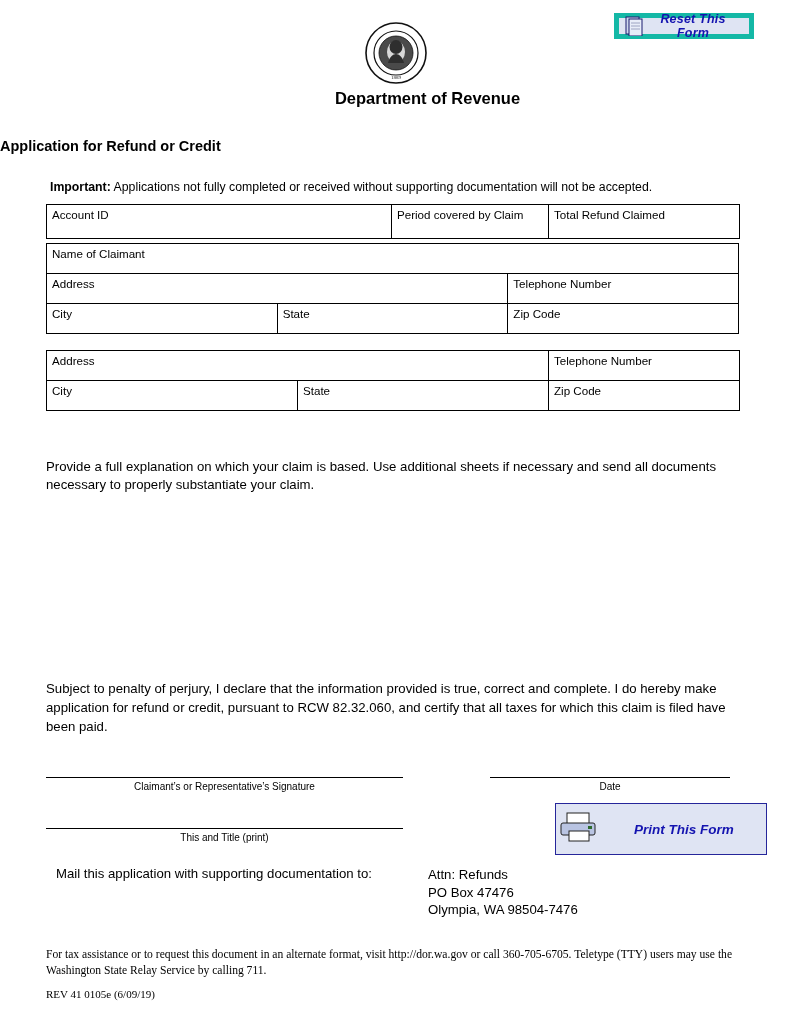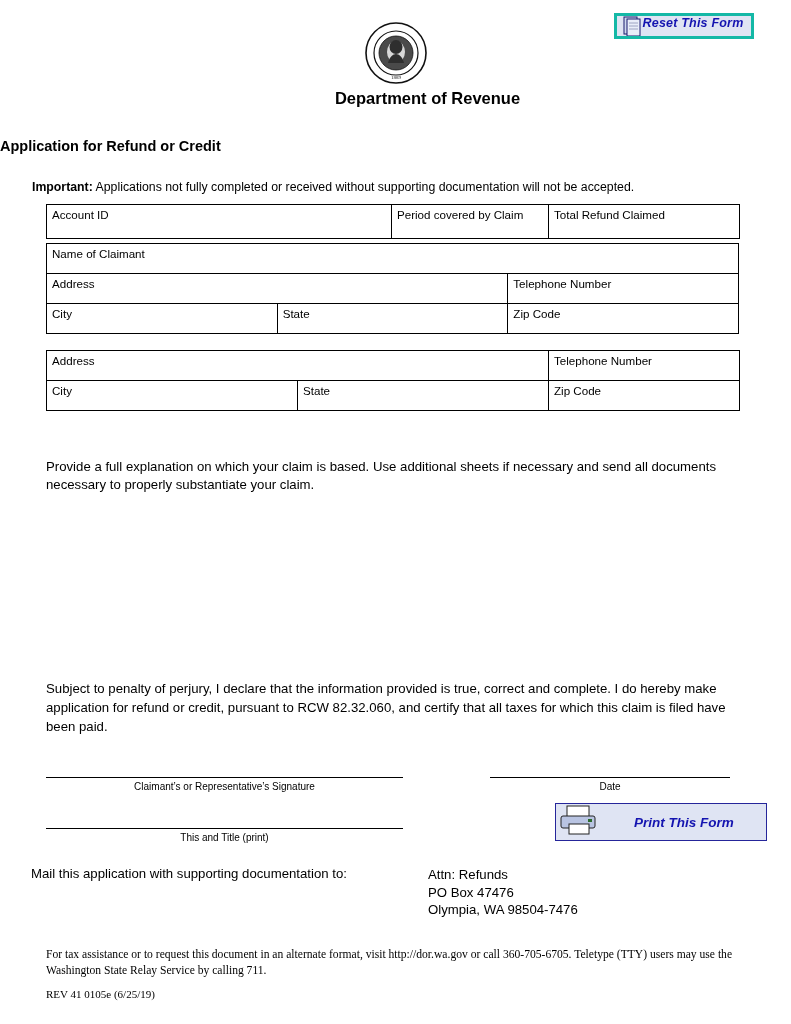--- a/index.html
+++ b/index.html
@@ -23,23 +23,24 @@
     padding: 0;
   }
 
   
   .reset-btn {
     position: absolute;
     top: 13px;
     right: 37px;
     width: 140px;
     height: 26px;
-    border: 3px solid #14b8a6;
+    border: 5px solid #14b8a6;
     background: #dfe4f3;
     display: flex;
+    align-items: center;
     padding: 0 6px;
     box-sizing: border-box;
   }
   .reset-btn .label {
     flex: 1;
     text-align: center;
     color: #1414b0;
     font-weight: bold;
     font-style: italic;
     font-size: 12.5px;
@@ -77,21 +78,21 @@
     top: 138px;
     width: 100%;
     text-align: left;
     font-size: 14.5px;
     font-weight: bold;
   }
 
   .important-line {
     position: absolute;
     top: 180px;
-    left: 32px;
+    left: 50px;
     font-size: 12.3px;
   }
   .important-line b { font-weight: bold; }
 
   
   .tbl {
     position: absolute;
     left: 46px;
     width: 693px;
     border-collapse: collapse;
@@ -140,41 +141,41 @@
     font-size: 10px;
     text-align: center;
   }
 
   
   .print-btn {
     position: absolute;
     left: 555px;
     top: 803px;
     width: 212px;
-    height: 38px;
+    height: 52px;
     border: 1px solid #25259a;
     background: #dfe4f3;
     display: flex;
     align-items: center;
     box-sizing: border-box;
     padding: 0 0;
   }
   .print-btn .label {
     flex: 1;
     text-align: center;
     color: #1414b0;
     font-weight: bold;
     font-style: italic;
     font-size: 13.5px;
   }
 
   
   .mail-label {
     position: absolute;
-    left: 31px;
+    left: 56px;
     top: 866px;
     font-size: 13.2px;
   }
   .mail-address {
     position: absolute;
     left: 428px;
     top: 866px;
     font-size: 13.2px;
     line-height: 1.33;
   }
@@ -301,15 +302,15 @@
   </div>
 
   <div class="mail-label">Mail this application with supporting documentation to:</div>
   <div class="mail-address">
     <div>Attn: Refunds</div>
     <div>PO Box 47476</div>
     <div>Olympia, WA 98504-7476</div>
   </div>
 
   <div class="footnote">For tax assistance or to request this document in an alternate format, visit http://dor.wa.gov or call 360-705-6705. Teletype (TTY) users may use the Washington State Relay Service by calling 711.</div>
-  <div class="rev">REV 41 0105e (6/25/19)</div>
+  <div class="rev">REV 41 0105e (6/09/19)</div>
 
 </div>
 
 </body></html>

